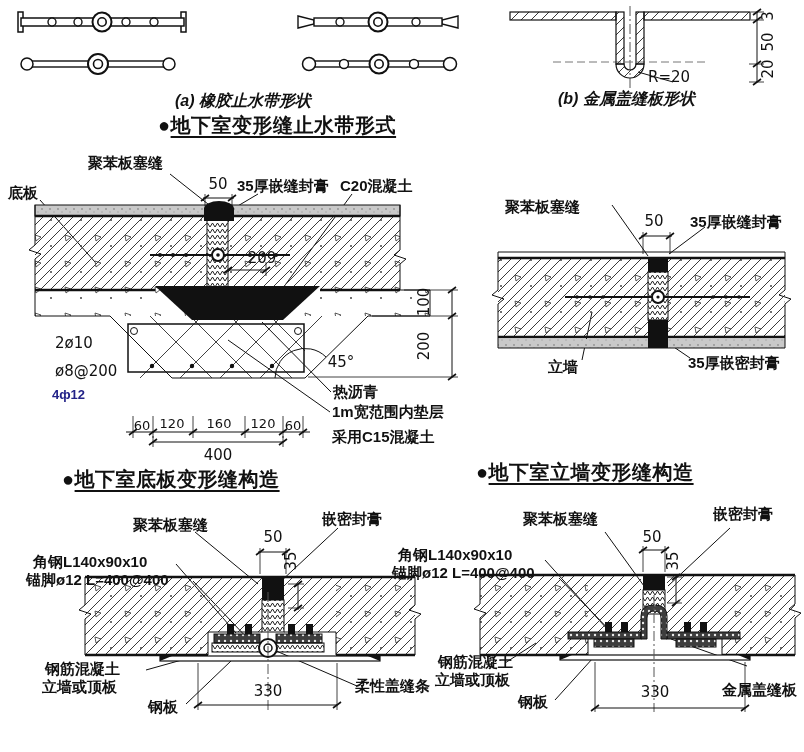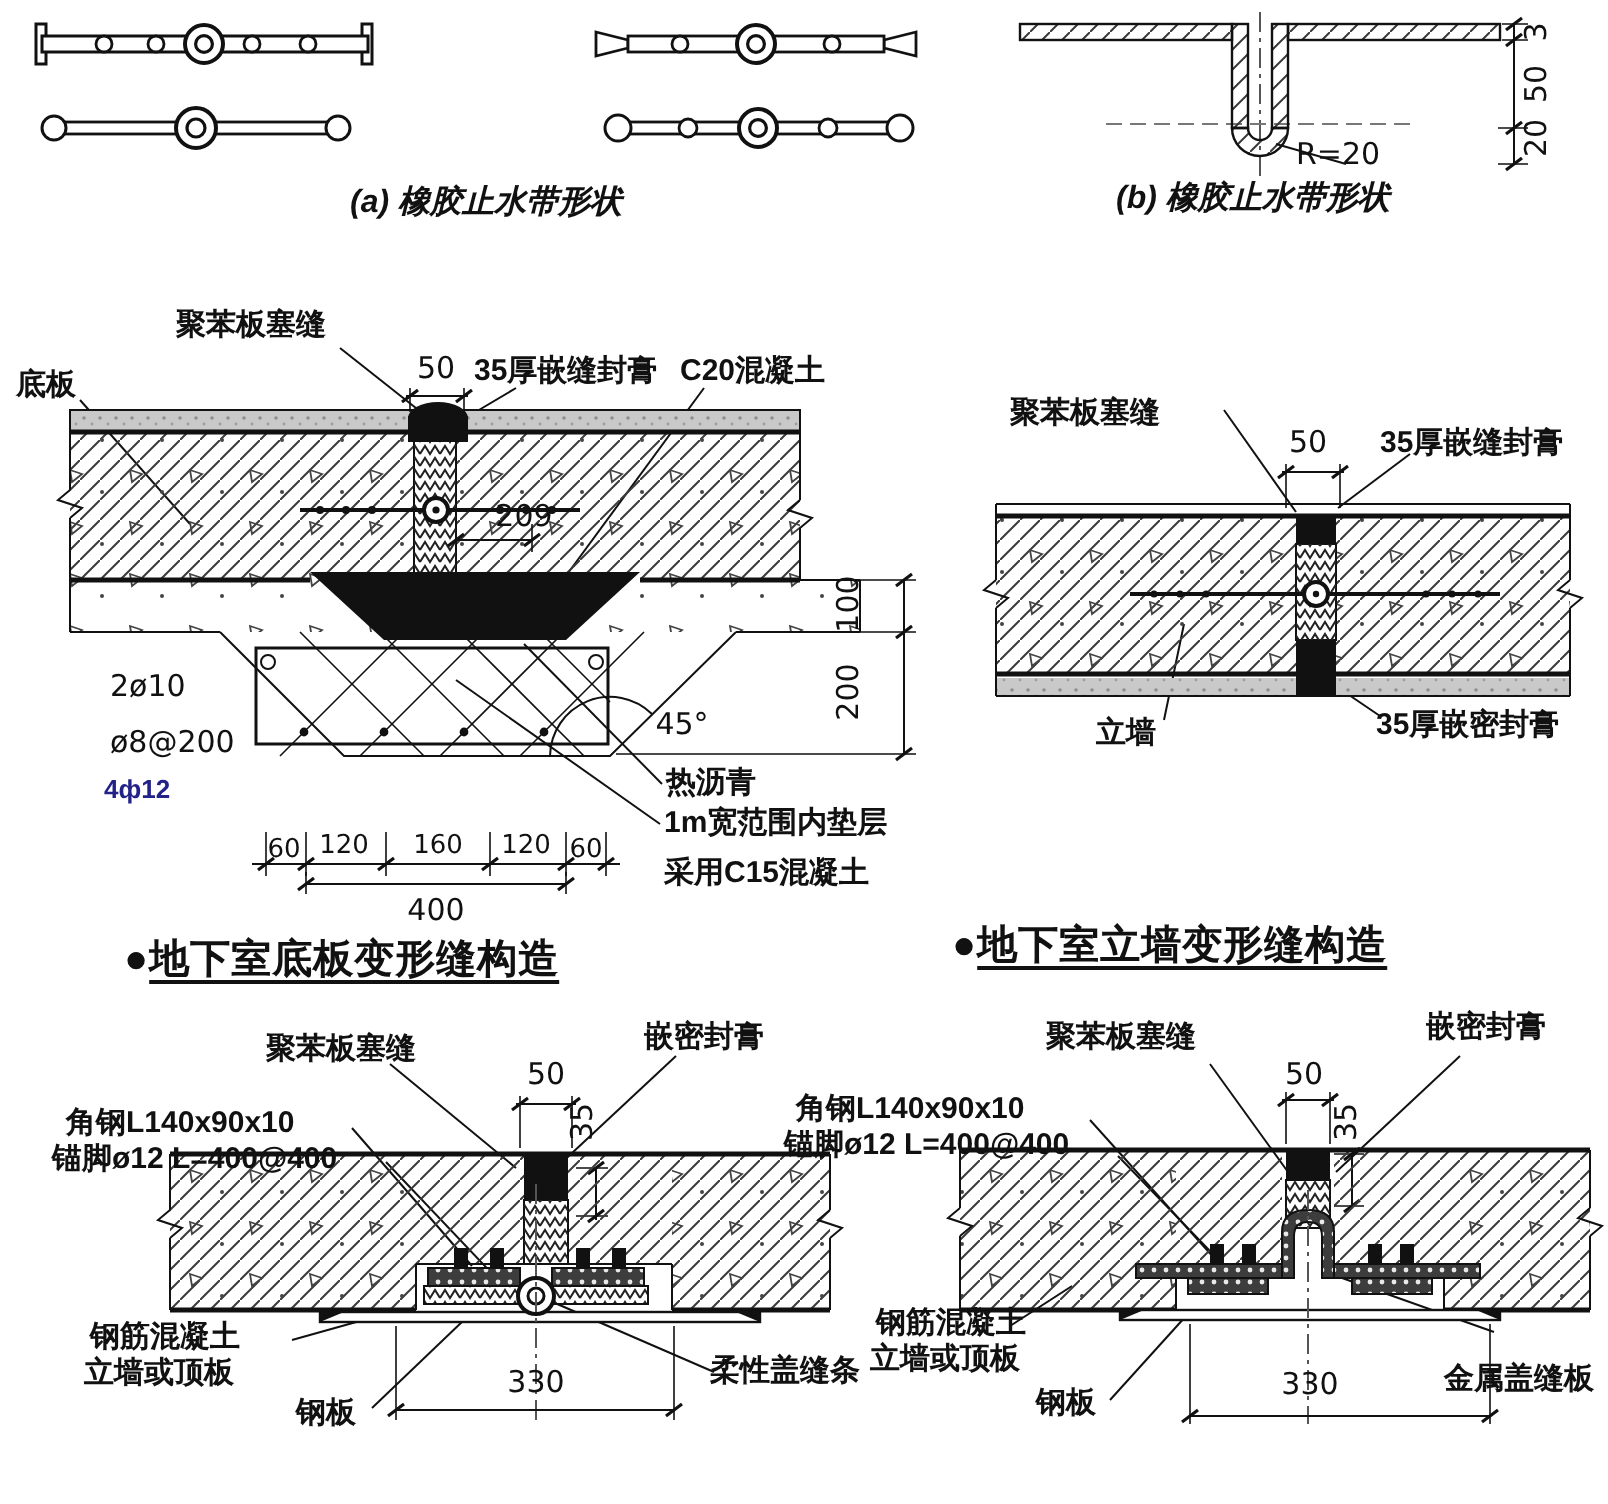--- a/index.html
+++ b/index.html
@@ -321,25 +321,28 @@
 
     <path class="ln" d="M20,75 V104 M20,104 L14,109 L26,113 L20,118 M20,118 V155"></path>
     <path class="ln" d="M335,75 V104 M335,104 L329,109 L341,113 L335,118 M335,118 V155"></path>
 
     <path class="thin" d="M135,162 V212 M285,162 V212"></path>
     <path class="ln" d="M135,208 H285"></path>
     <path class="tk" d="M131,211 L139,205 M281,211 L289,205"></path>
   </svg>
 
   <div class="cap abs" style="left:175px;top:91px">(a) 橡胶止水带形状</div>
-  <div class="cap abs" style="left:558px;top:89px">(b) 橡胶止水带形状</div>
+  <div class="cap abs" style="left:558px;top:89px">(b) 金属盖缝板形状</div>
   <div class="dim abs" style="left:648px;top:68px">R=20</div>
   <div class="dim abs v" style="left:768px;top:16px">3</div>
   <div class="dim abs v" style="left:768px;top:42px">50</div>
   <div class="dim abs v" style="left:768px;top:69px">20</div>
+  <div class="title abs" style="left:158px;top:112px">
+    <span>●</span><span class="ut">地下室变形缝止水带形式</span>
+  </div>
 
   <div class="lab abs" style="left:88px;top:154px">聚苯板塞缝</div>
   <div class="lab abs" style="left:8px;top:184px">底板</div>
   <div class="dim abs c" style="left:218px;top:184px">50</div>
   <div class="lab abs" style="left:237px;top:177px">35厚嵌缝封膏</div>
   <div class="lab abs" style="left:340px;top:177px">C20混凝土</div>
   <div class="dim abs c" style="left:262px;top:258px">209</div>
   <div class="dim abs" style="left:55px;top:334px">2ø10</div>
   <div class="dim abs" style="left:55px;top:362px">ø8@200</div>
   <div class="blue abs" style="left:52px;top:387px">4ф12</div>

